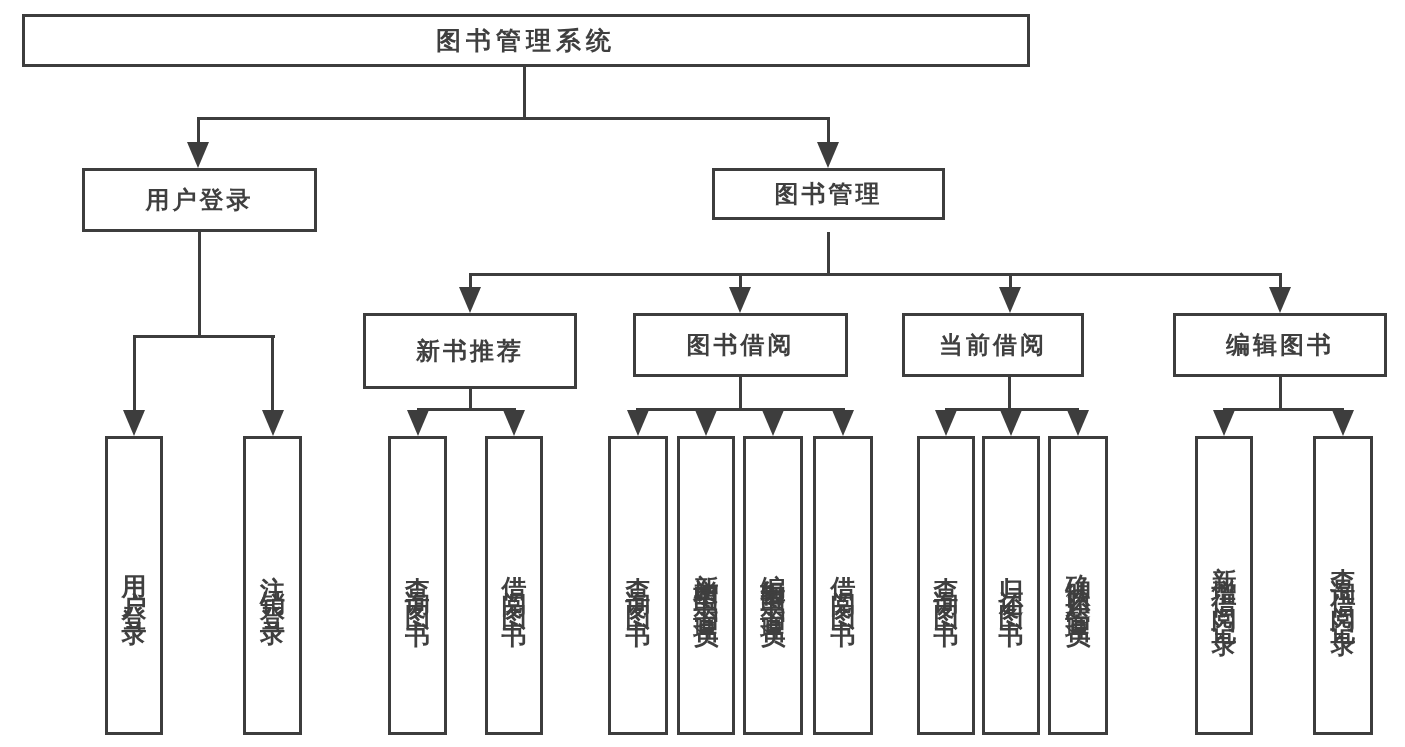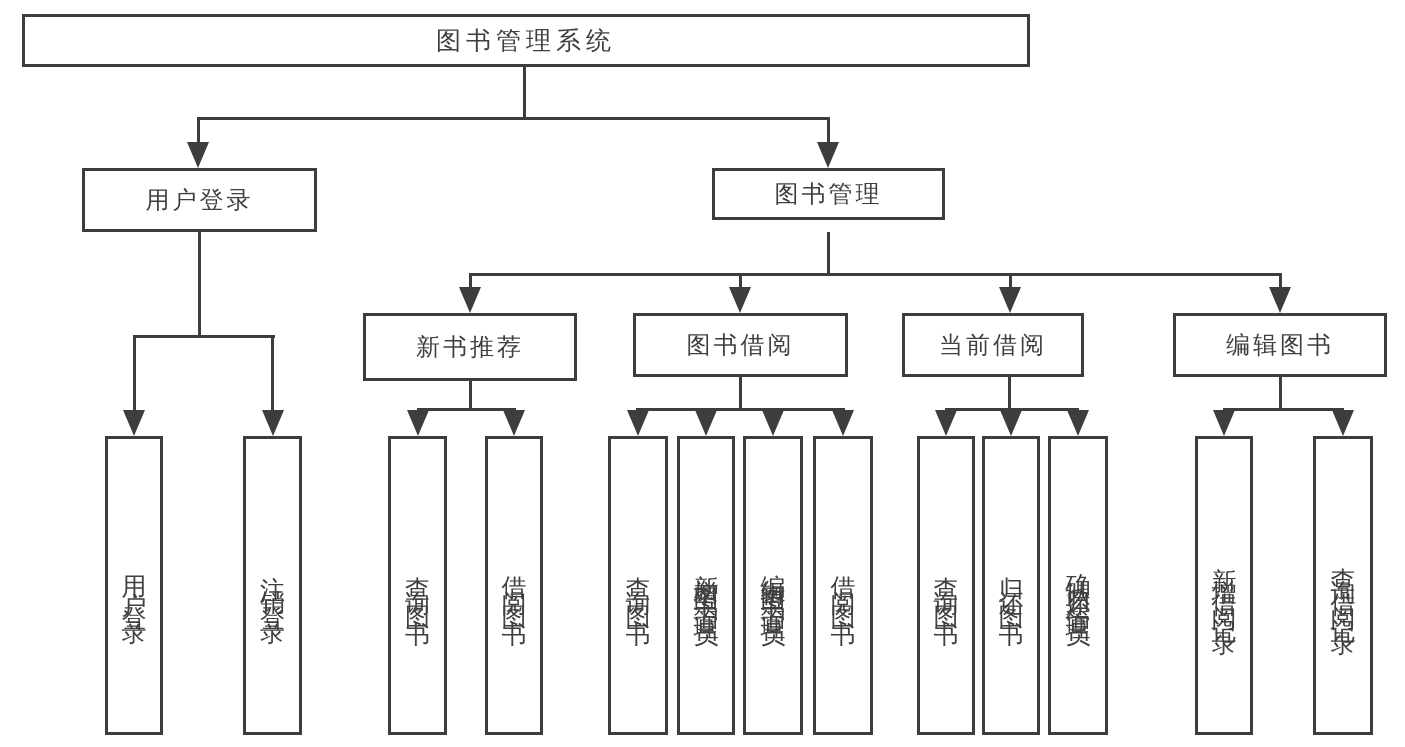--- a/index.html
+++ b/index.html
@@ -16,20 +16,21 @@
     overflow:hidden;
     font-family:"Liberation Sans","DejaVu Sans",sans-serif;
   }
   .box{
     position:absolute;
     box-sizing:border-box;
     background:#fff;
     border:3px solid var(--line);
     display:flex;align-items:center;justify-content:center;
     z-index:2;
+    font-weight:bold;
   }
   .hlbl{
     font-size:24px;letter-spacing:3px;color:var(--text);
     white-space:nowrap;line-height:1;
   }
   .titlelbl{font-size:25px;letter-spacing:5px;}
   .vlbl{
     writing-mode:vertical-rl;
     text-orientation:mixed;
     font-size:25px;color:var(--text);line-height:1;
@@ -88,21 +89,21 @@
   <div class="line hline" style="left:469px;top:273px;width:813px;"></div>
   <div class="line vline" style="left:469px;top:273px;height:17px;"></div>
   <div class="line vline" style="left:739px;top:273px;height:17px;"></div>
   <div class="line vline" style="left:1009px;top:273px;height:17px;"></div>
   <div class="line vline" style="left:1279px;top:273px;height:17px;"></div>
   <div class="arrow" style="left:459px;top:287px;"></div>
   <div class="arrow" style="left:729px;top:287px;"></div>
   <div class="arrow" style="left:999px;top:287px;"></div>
   <div class="arrow" style="left:1269px;top:287px;"></div>
 
-  <div class="box" style="left:363px;top:313px;width:214px;height:68px;text-align:center;">
+  <div class="box" style="left:363px;top:313px;width:214px;height:76px;text-align:center;">
     <span class="hlbl">新书推荐</span>
   </div>
   <div class="box" style="left:633px;top:313px;width:215px;height:64px;">
     <span class="hlbl">图书借阅</span>
   </div>
   <div class="box" style="left:902px;top:313px;width:182px;height:64px;">
     <span class="hlbl">当前借阅</span>
   </div>
   <div class="box" style="left:1173px;top:313px;width:214px;height:64px;">
     <span class="hlbl">编辑图书</span>

